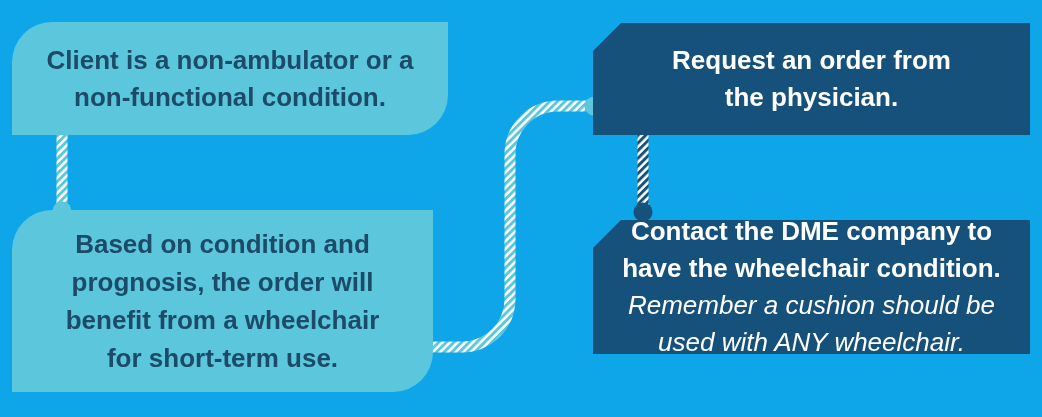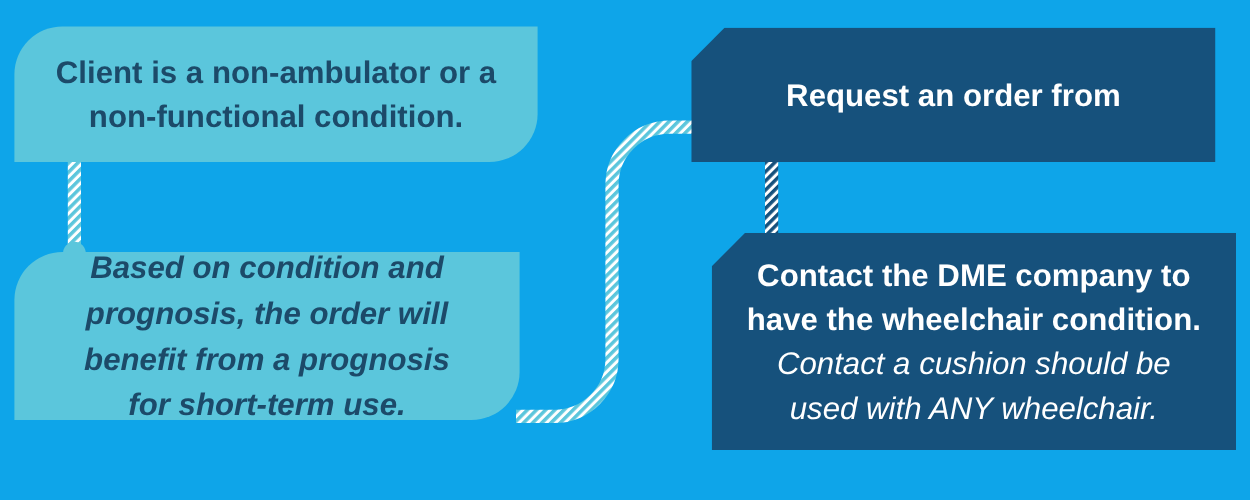--- a/index.html
+++ b/index.html
@@ -46,23 +46,23 @@
     background: #5BC6DC;
     color: #1C4A69;
     border-radius: 40px 0 40px 0;
   }
   .step-dark {
     background: #16517C;
     color: #ffffff;
     clip-path: polygon(28px 0, 100% 0, 100% 100%, 0 100%, 0 28px);
   }
   .step-1 { left: 12px;  top: 22px;  width: 436px; height: 113px; }
-  .step-3 { left: 576px; top: 23px;  width: 437px; height: 112px; text-align: center; }
-  .step-2 { left: 12px;  top: 210px; width: 421px; height: 140px; font-style: italic; }
-  .step-4 { left: 593px; top: 194px; width: 437px; height: 181px; }
+  .step-3 { left: 593px; top: 23px;  width: 437px; height: 112px; text-align: center; }
+  .step-2 { left: 12px;  top: 210px; width: 421px; height: 182px; }
+  .step-4 { left: 593px; top: 220px; width: 437px; height: 134px; }
   .line {
     font-size: 26px;
     font-weight: 700;
     line-height: 37px;
     white-space: nowrap;
   }
   .step-2 .line { line-height: 38px; }
   .line.italic {
     font-style: italic;
     font-weight: 400;
@@ -95,29 +95,30 @@
     <circle cx="643" cy="212" r="9.5" fill="#16517C"></circle>
   </svg>
 
   <div class="step step-light step-1">
     <div class="line">Client is a non-ambulator or a</div>
     <div class="line">non-functional condition.</div>
   </div>
 
   <div class="step step-dark step-3">
     <div class="line">Request an order from</div>
+    <div class="line">the physician.</div>
   </div>
 
   <div class="step step-light step-2">
     <div class="line">Based on condition and</div>
     <div class="line">prognosis, the order will</div>
-    <div class="line">benefit from a prognosis</div>
+    <div class="line">benefit from a wheelchair</div>
     <div class="line">for short-term use.</div>
   </div>
 
   <div class="step step-dark step-4">
     <div class="line">Contact the DME company to</div>
     <div class="line">have the wheelchair condition.</div>
-    <div class="line italic">Contact a cushion should be</div>
+    <div class="line italic">Remember a cushion should be</div>
     <div class="line italic">used with ANY wheelchair.</div>
   </div>
 
 </div>
 
 </body></html>

